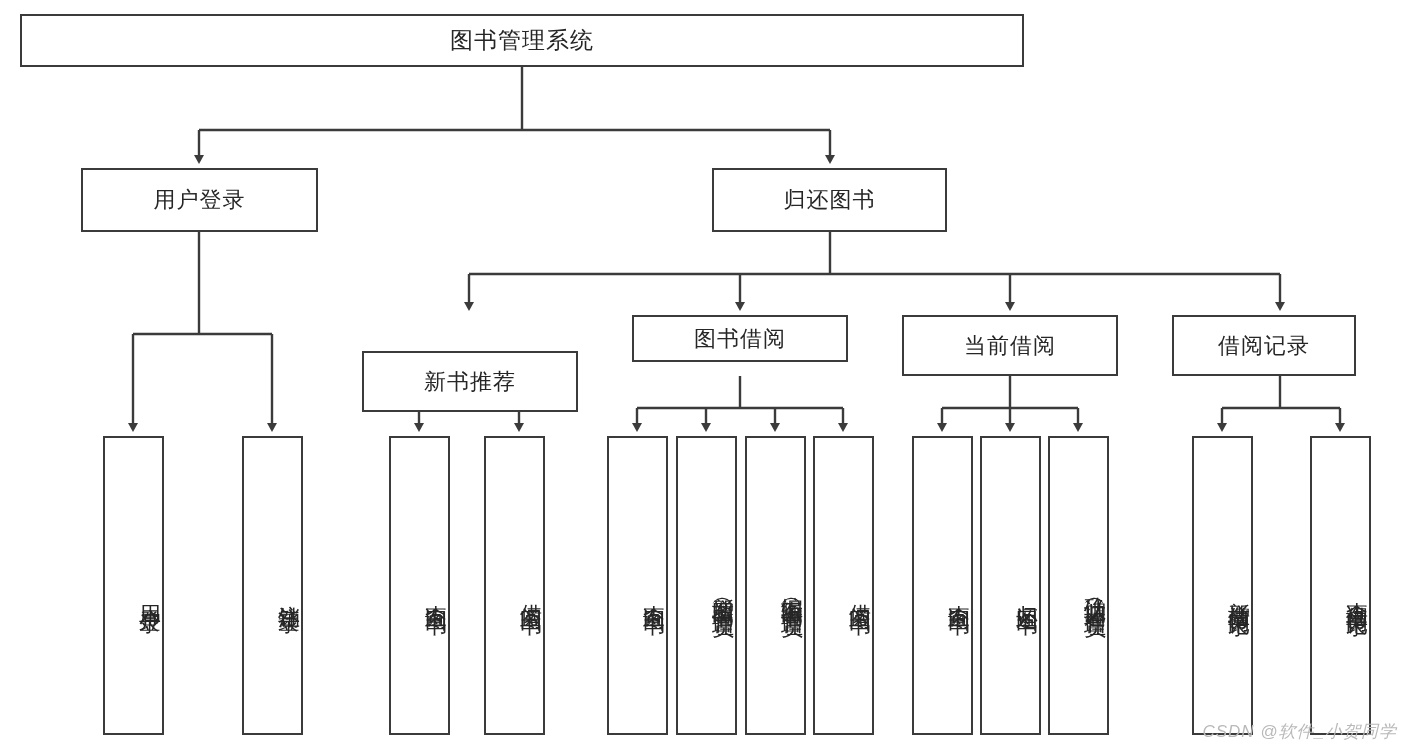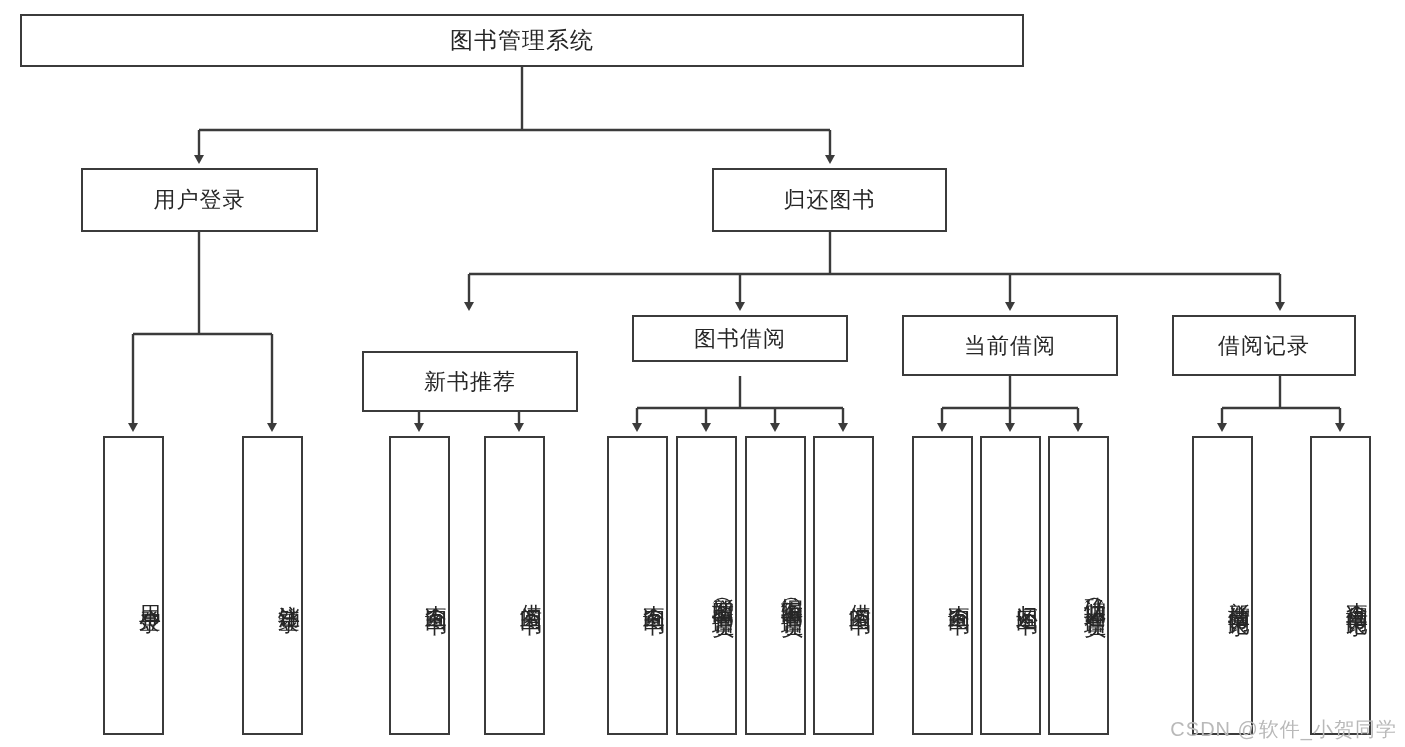--- a/index.html
+++ b/index.html
@@ -35,25 +35,26 @@
     line-height:1.05;
   }
   .node.leaf > span{
     writing-mode:vertical-rl;
     text-orientation:upright;
     display:block;
   }
   .watermark{
     position:absolute;
     right:8px;bottom:4px;
-    font-size:20px;
+    font-size:17px;
     color:#b9b9b9;
     letter-spacing:1px;
     white-space:nowrap;
     pointer-events:none;
+    font-style:italic;
   }
 </style>
 </head>
 <body>
 
 <div id="canvas">
 
   <svg id="wires" viewBox="0 0 1405 747" xmlns="http://www.w3.org/2000/svg">
     <defs>
       <marker id="arrow" markerWidth="9" markerHeight="10" refX="1" refY="5" orient="auto" markerUnits="userSpaceOnUse">

